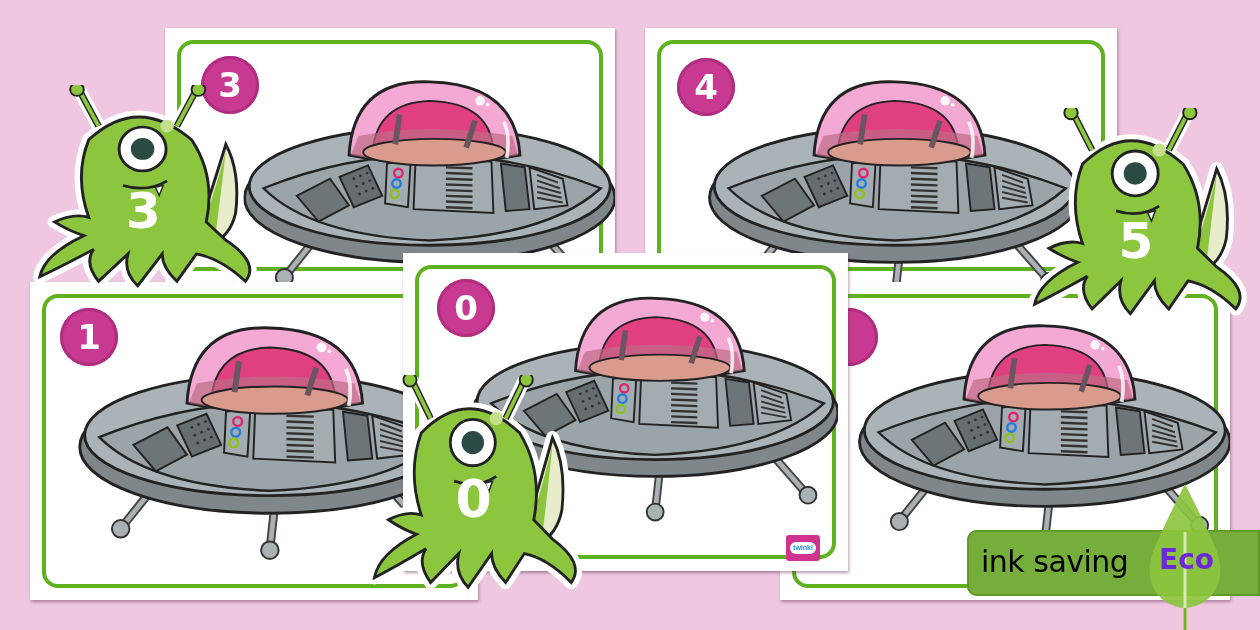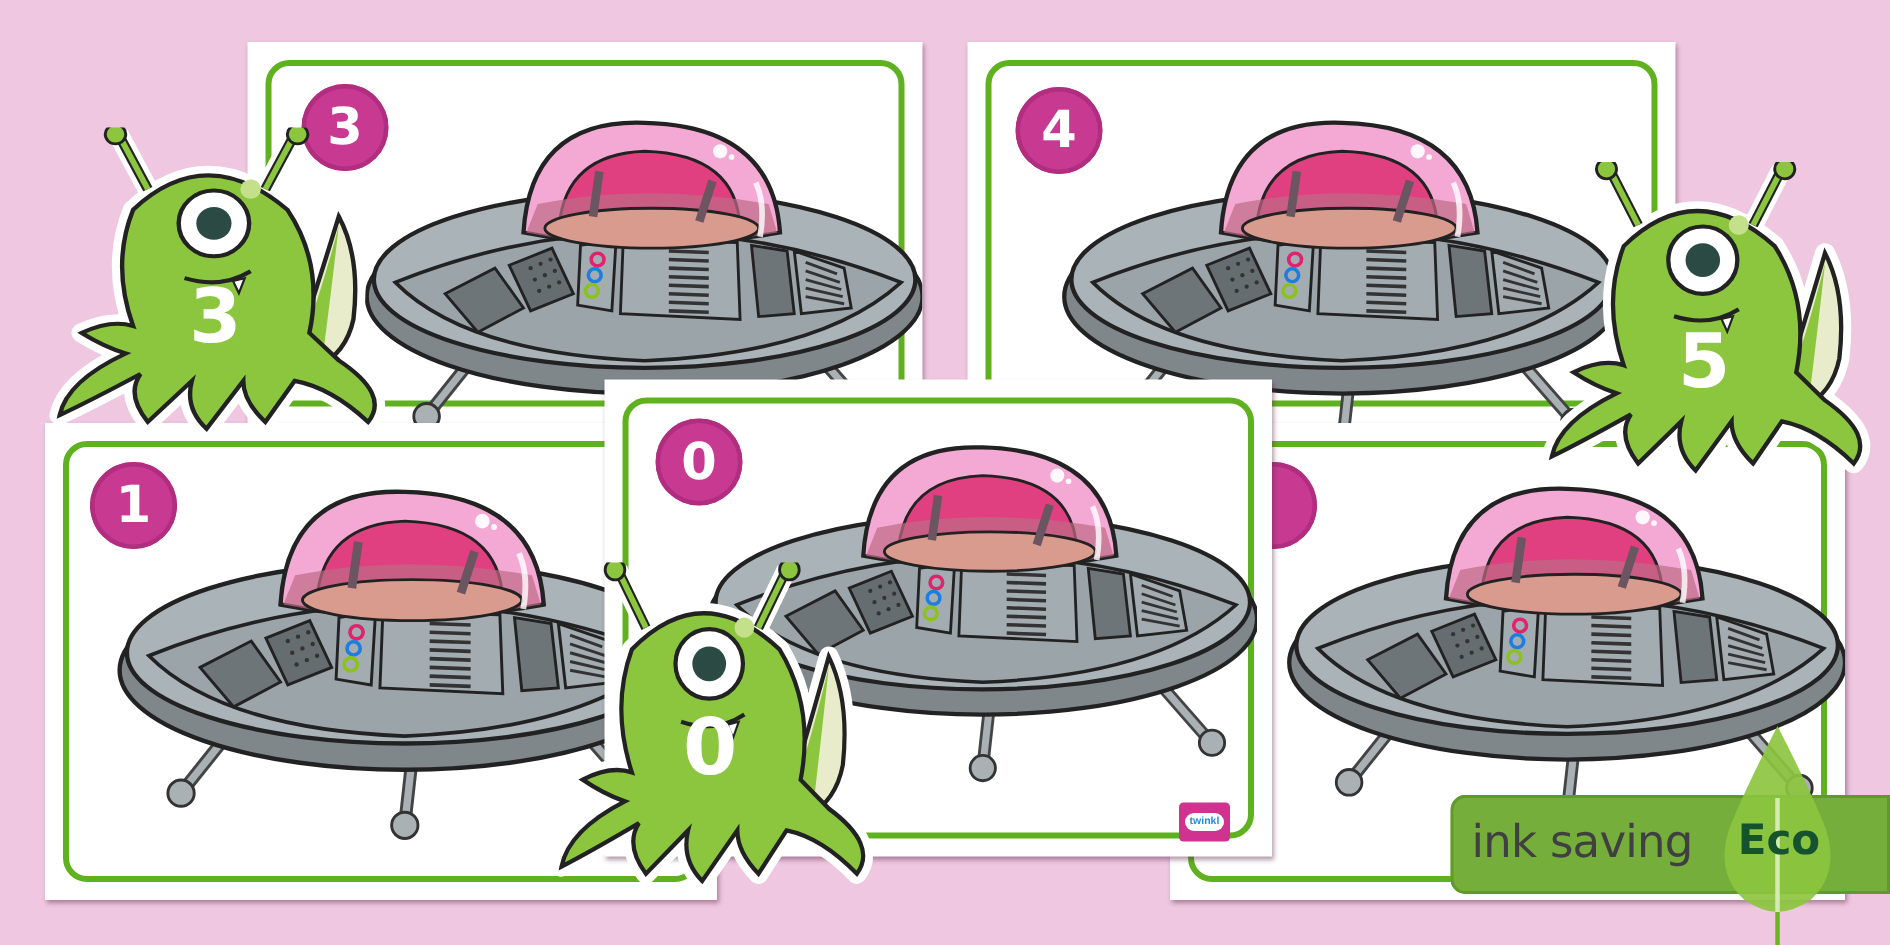--- a/index.html
+++ b/index.html
@@ -67,42 +67,42 @@
     position: absolute;
     left: 967px; top: 530px;
     width: 293px; height: 66px;
     background: #76ae3c;
     border-radius: 10px 0 0 10px;
     box-shadow: inset 0 0 0 2px #5f9a2a;
   }
   .eco-text {
     position: absolute;
     left: 14px; top: 12px;
-    color: #404040;
+    color: #000000;
     font-family: "DejaVu Sans", sans-serif;
     font-size: 30px;
     line-height: 40px;
     letter-spacing: -0.5px;
   }
   .eco-leaf {
     position: absolute;
     left: 1145px; top: 482px;
     width: 80px; height: 148px;
   }
   .eco-leaf svg { width: 100%; height: 100%; display: block; }
   .eco-label {
     position: absolute;
     left: 1158px; top: 540px;
     width: 56px;
-    color: #14532d;
+    color: #6d28d9;
     font-family: "DejaVu Sans", sans-serif;
     font-weight: bold;
     font-size: 28px;
     line-height: 40px;
-    text-align: center;
+    text-align: right;
   }
 </style>
 </head>
 <body>
 
 <svg width="0" height="0" style="position:absolute">
   <defs>
     <symbol id="ufo-sym" viewBox="0 0 400 230">
 
       <line x1="95" y1="150" x2="55" y2="200" stroke="#444" stroke-width="9"></line>

